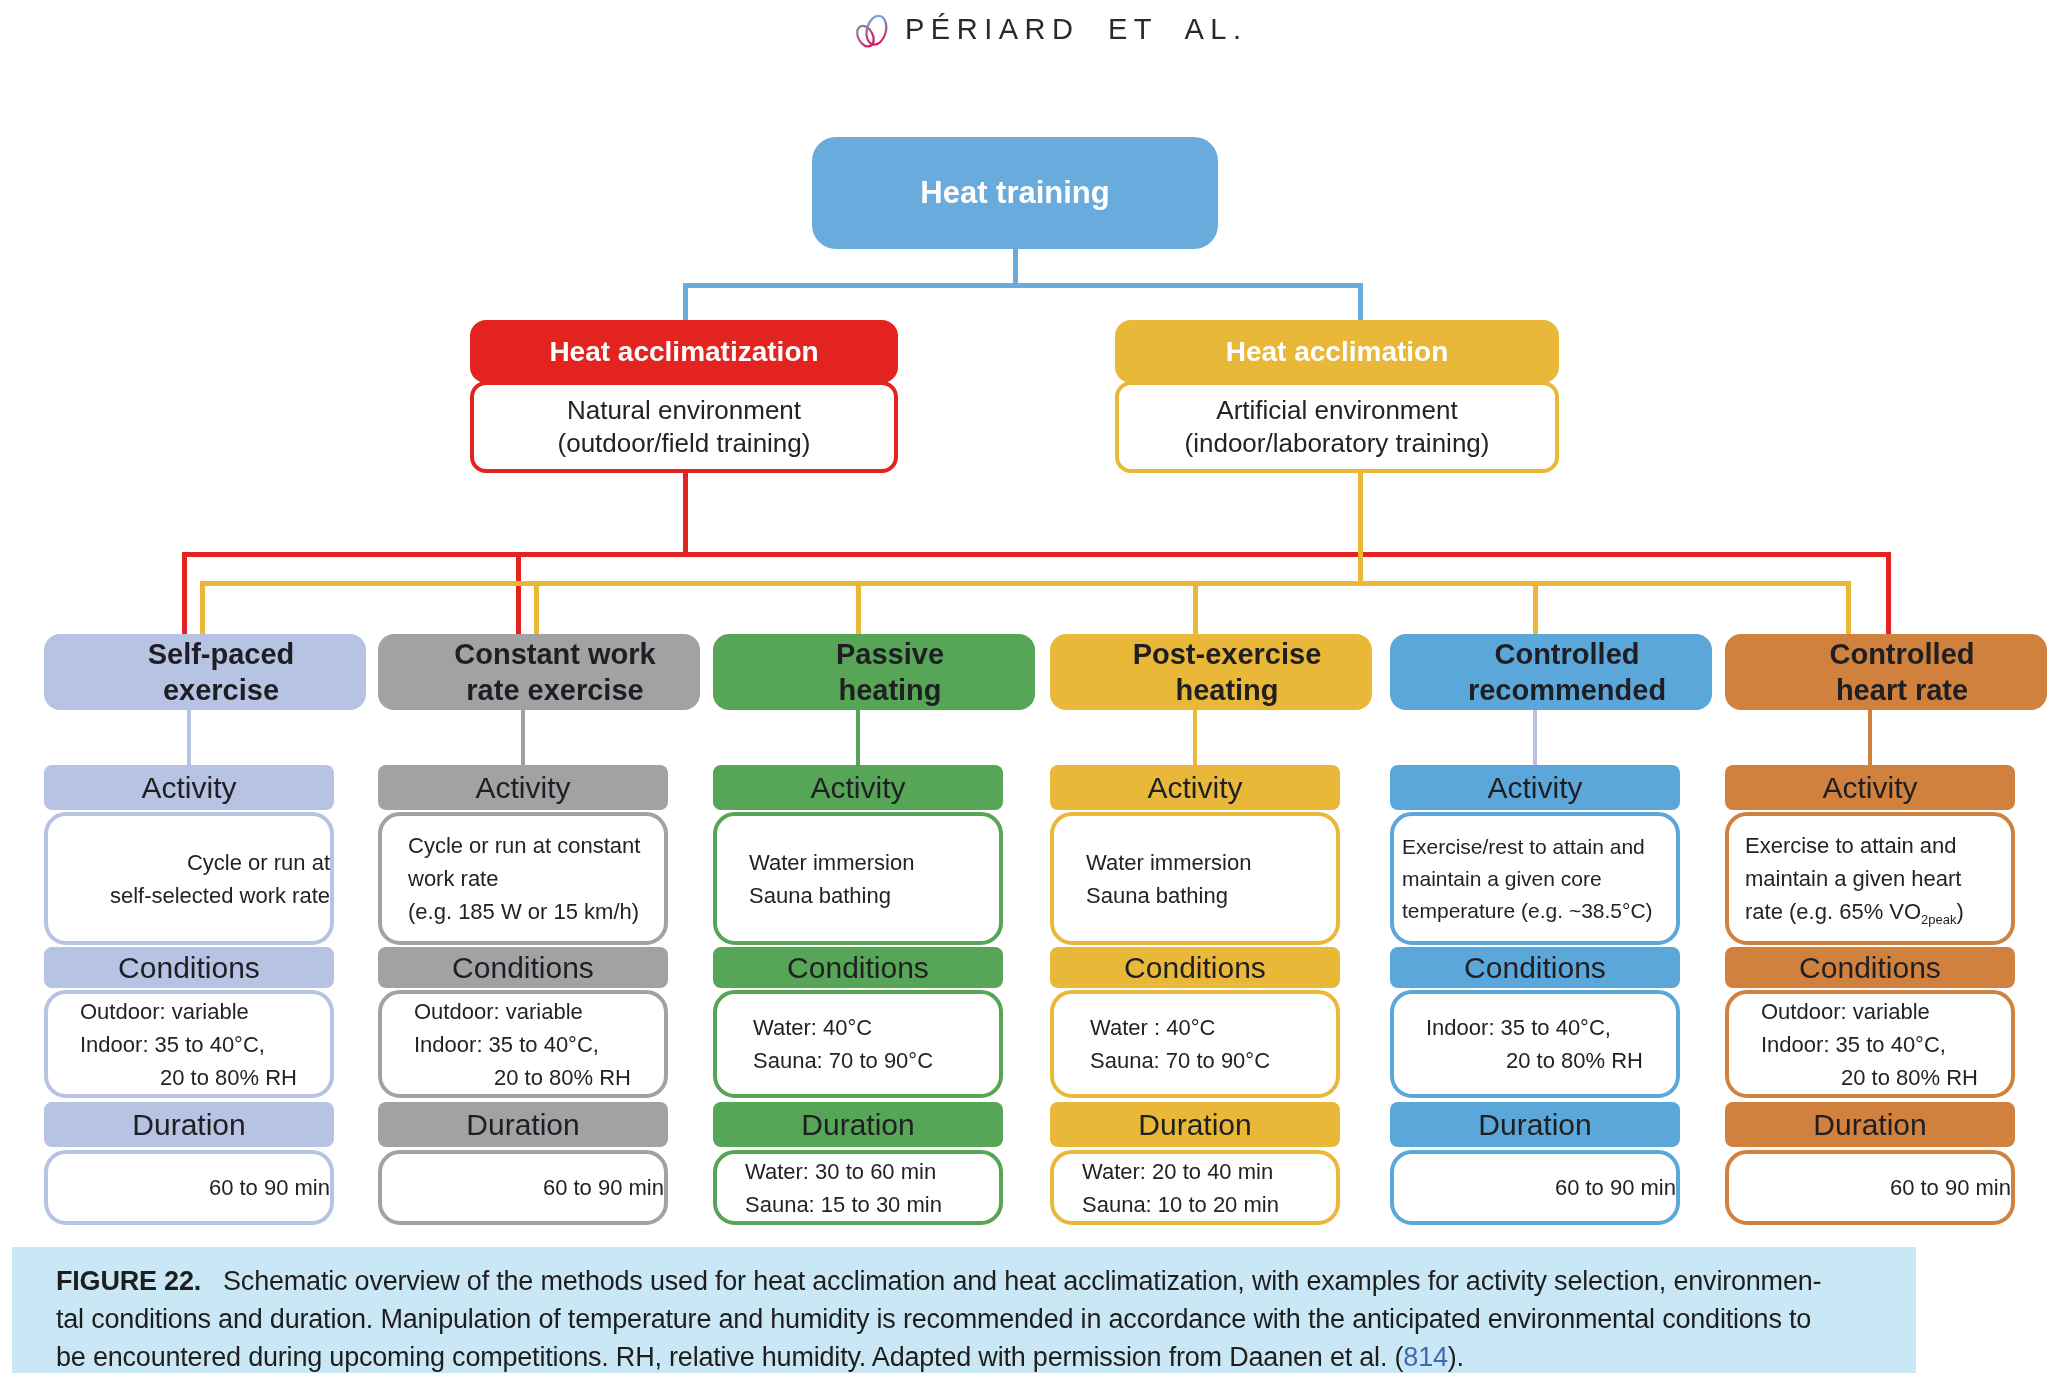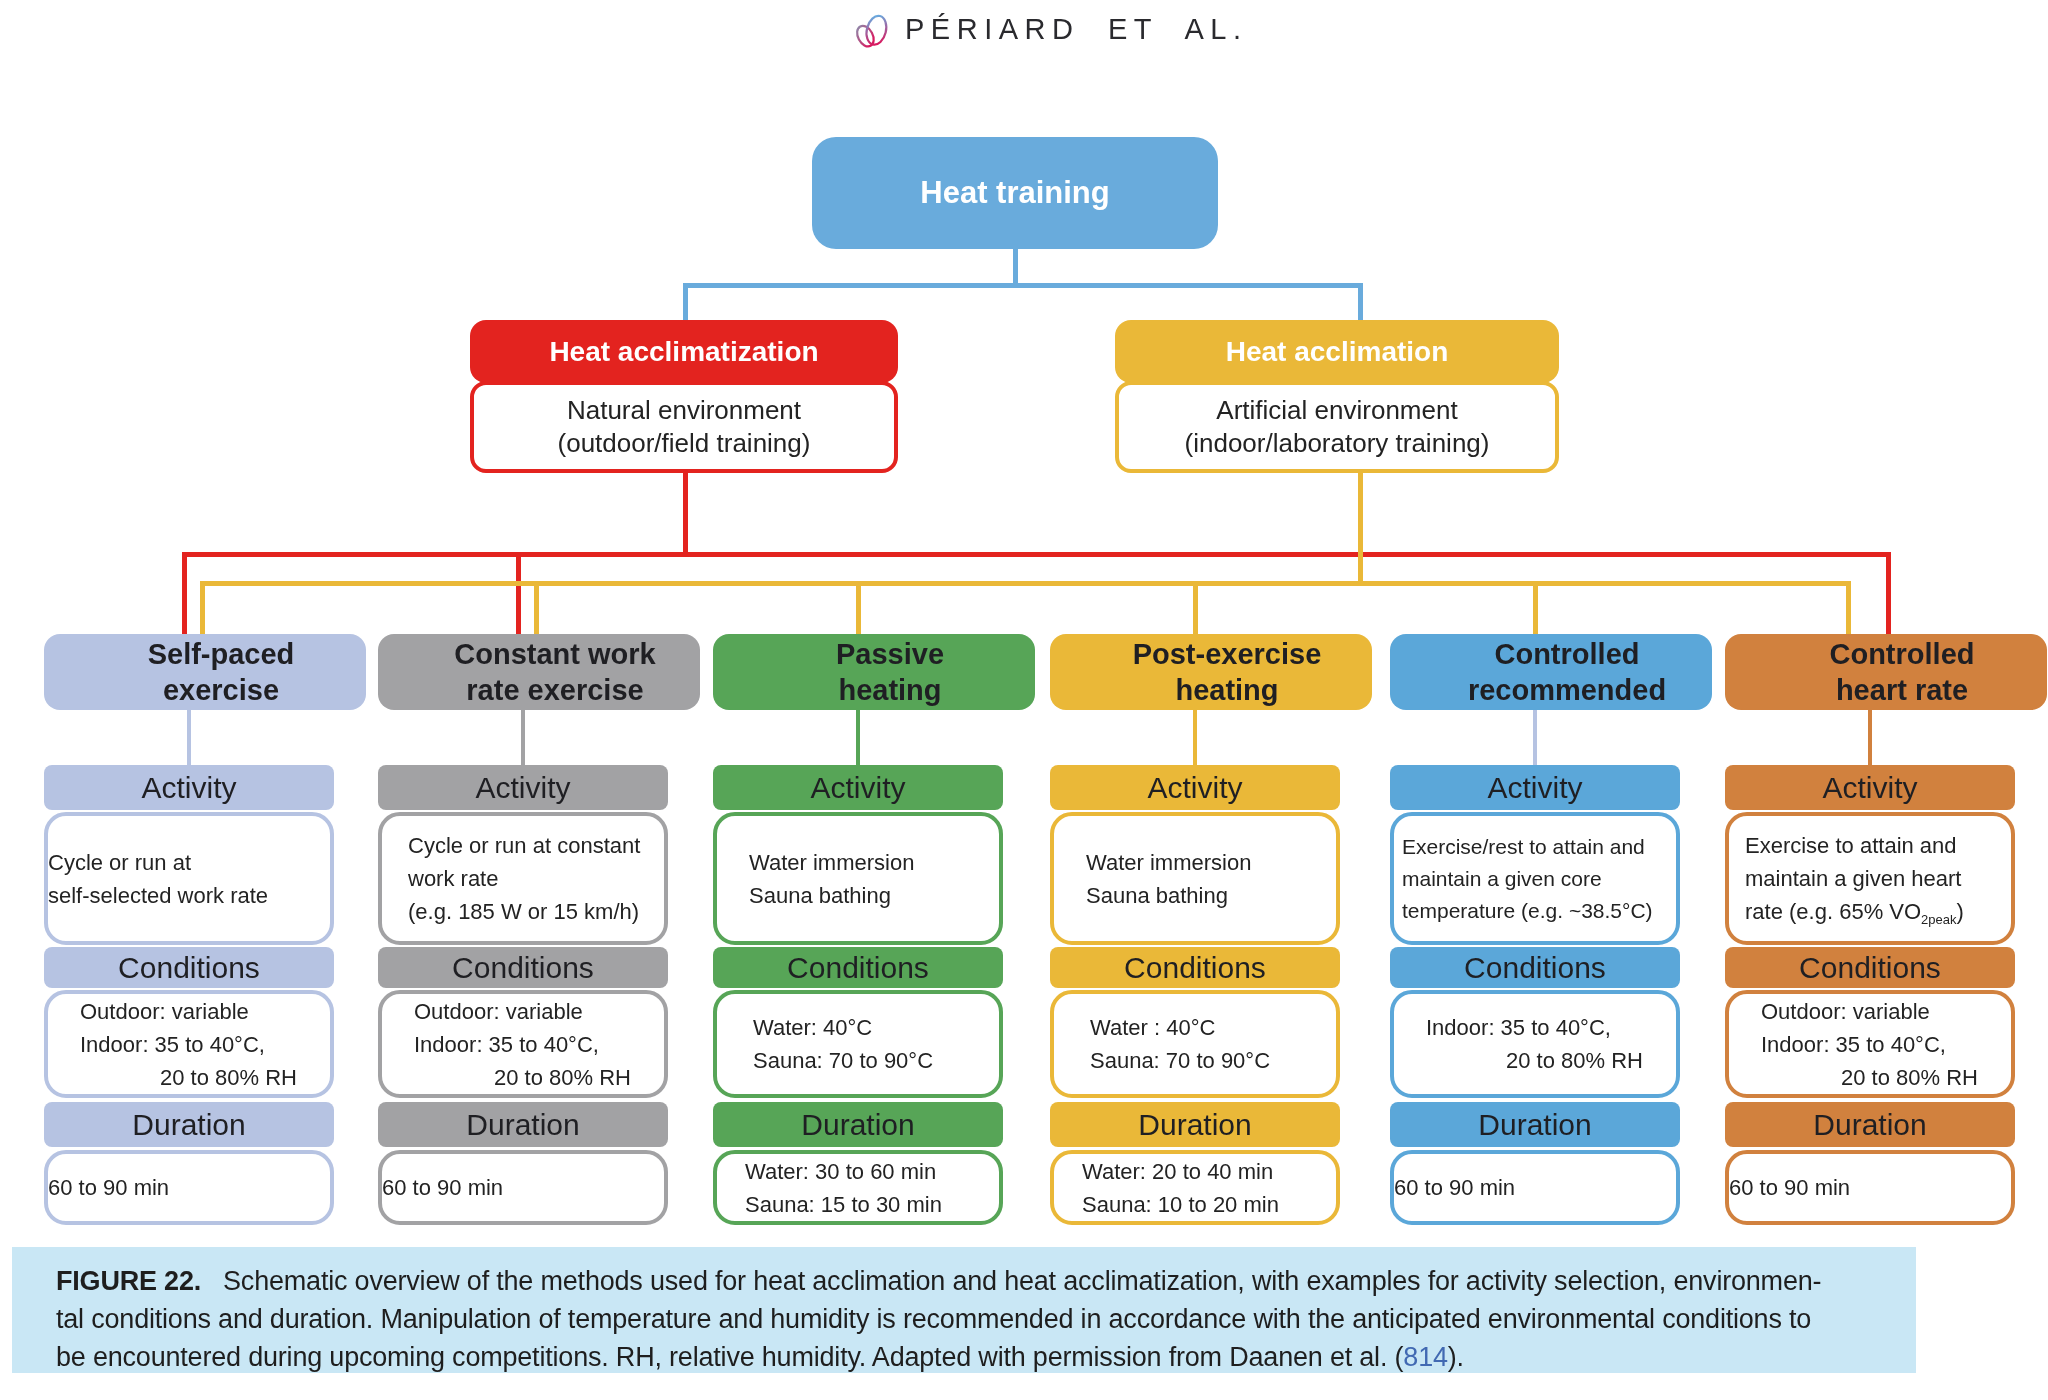--- a/index.html
+++ b/index.html
@@ -66,21 +66,21 @@
     display:flex; align-items:center; justify-content:center; font-size:30px;
     color:#1f1f23;
   }
   .bar-activity   { top:131px; height:45px; }
   .bar-conditions { top:313px; height:41px; }
   .bar-duration   { top:468px; height:45px; }
 
   .wbox {
     position:absolute; left:0; width:100%; box-sizing:border-box; background:#ffffff;
     border:4px solid var(--c); border-radius:22px; display:flex; flex-direction:column;
-    align-items:flex-start; justify-content:center; font-size:22px; line-height:33px;
+    align-items:flex-end; justify-content:center; font-size:22px; line-height:33px;
     color:#232323; text-align:center;
   }
   .box-activity   { top:178px; height:133px; }
   .box-conditions { top:356px; height:108px; }
   .box-duration   { top:516px; height:75px; }
 
   .wbox.left { align-items:flex-start; text-align:left; }
   .pl8  { padding-left:8px;  }
   .pl16 { padding-left:16px; }
   .pl26 { padding-left:26px; }

